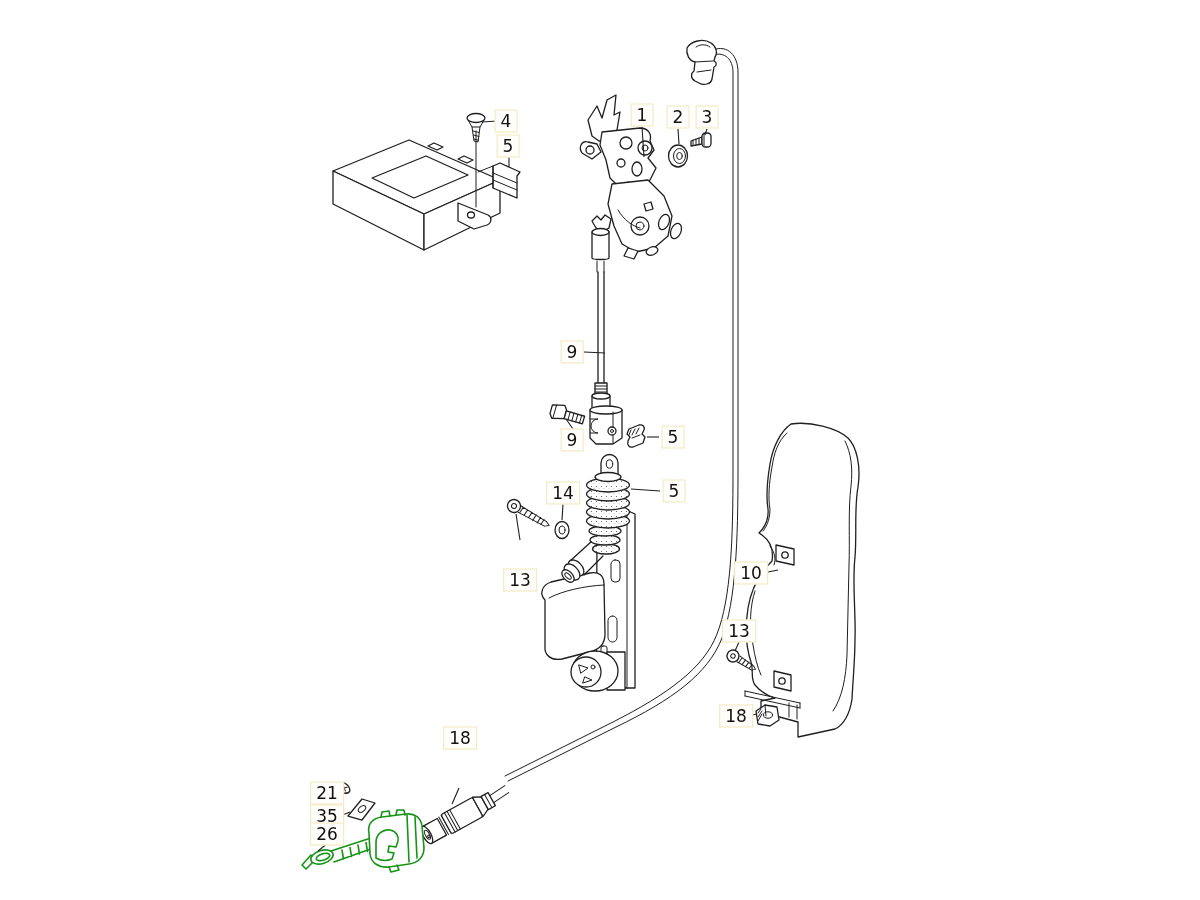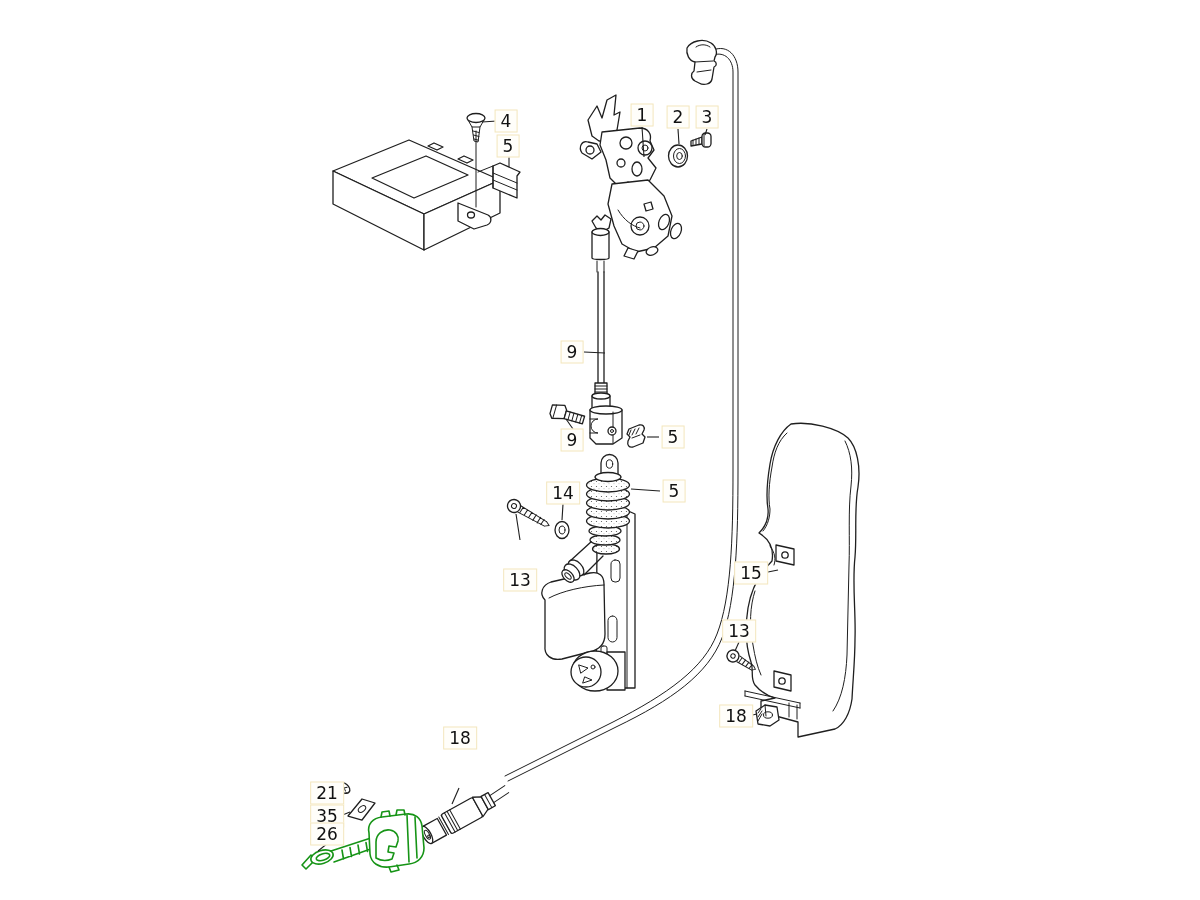--- a/index.html
+++ b/index.html
@@ -246,20 +246,20 @@
 <div class="plabel" style="left:678px;top:117px">2</div>
 <div class="plabel" style="left:707px;top:117px">3</div>
 <div class="plabel" style="left:506px;top:121px">4</div>
 <div class="plabel" style="left:508px;top:146px">5</div>
 <div class="plabel" style="left:572px;top:352px">9</div>
 <div class="plabel" style="left:572px;top:440px">9</div>
 <div class="plabel" style="left:673px;top:437px">5</div>
 <div class="plabel" style="left:674px;top:491px">5</div>
 <div class="plabel" style="left:520px;top:580px">13</div>
 <div class="plabel" style="left:563px;top:493px">14</div>
-<div class="plabel" style="left:751px;top:573px">15</div>
+<div class="plabel" style="left:751px;top:573px">10</div>
 <div class="plabel" style="left:739px;top:631px">13</div>
 <div class="plabel" style="left:736px;top:716px">18</div>
 <div class="plabel" style="left:460px;top:738px">18</div>
 <div class="plabel" style="left:327px;top:793px">21</div>
 <div class="plabel" style="left:327px;top:816px">35</div>
 <div class="plabel" style="left:327px;top:834px">26</div>
 </div>
 
 </body></html>

